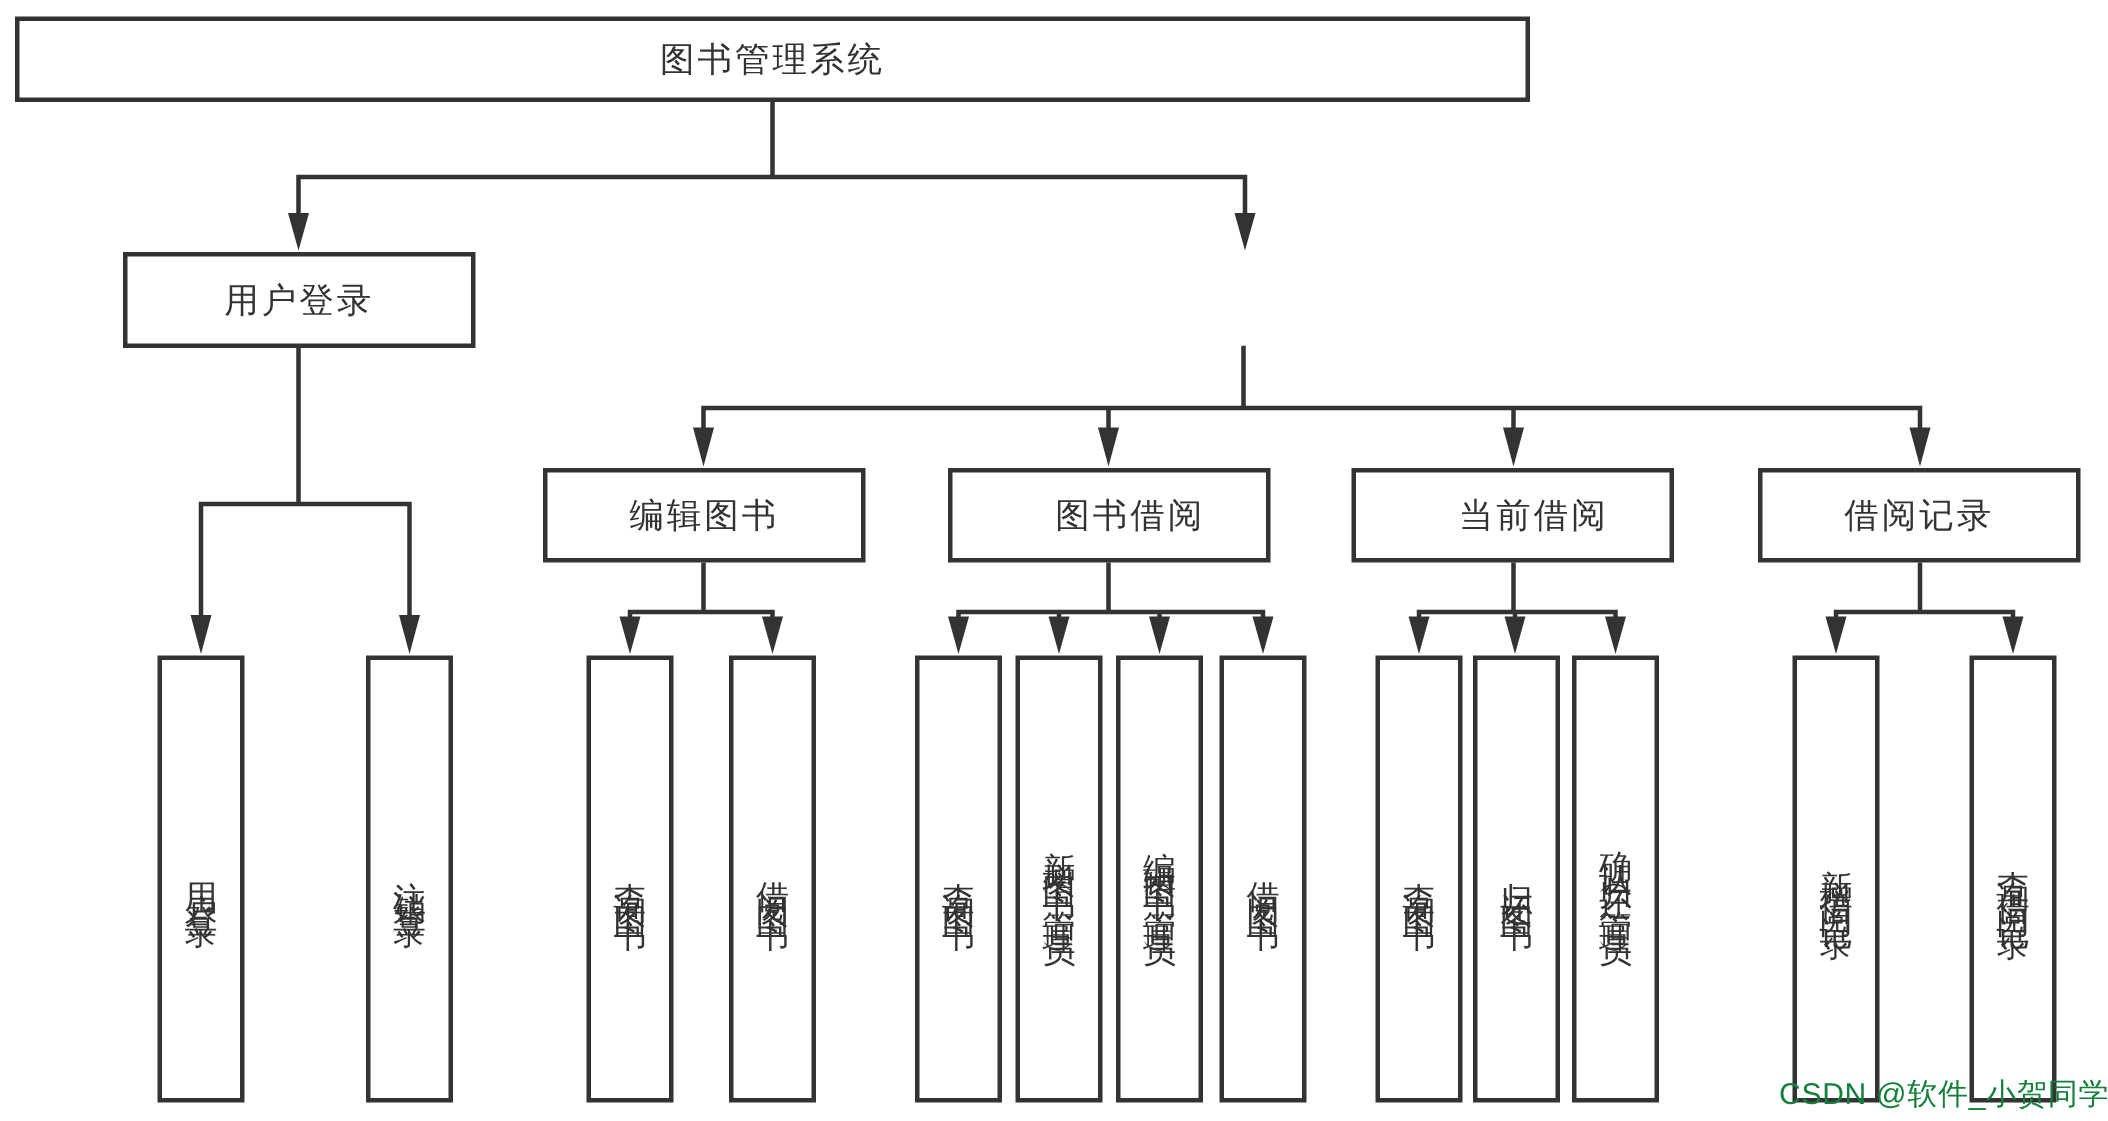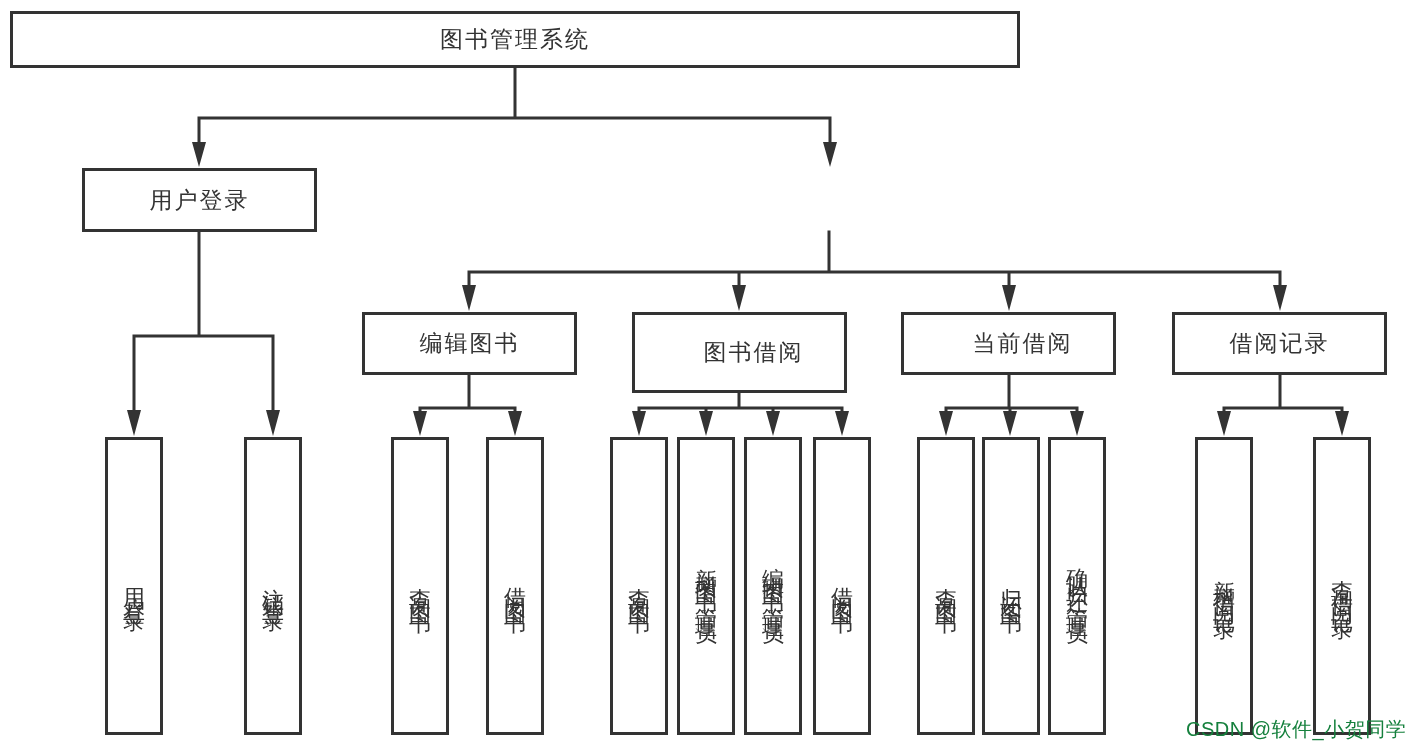--- a/index.html
+++ b/index.html
@@ -67,21 +67,21 @@
     <span>图书管理系统</span>
   </div>
 
   <div class="node hnode" style="left:82px;top:168px;width:235px;height:64px;">
     <span>用户登录</span>
   </div>
 
   <div class="node hnode" style="left:362px;top:312px;width:215px;height:63px;">
     <span>编辑图书</span>
   </div>
-  <div class="node hnode" style="left:632px;top:312px;width:215px;height:81px;padding-left:28px;">
+  <div class="node hnode" style="left:632px;top:312px;width:215px;height:63px;padding-left:28px;">
     <span>图书借阅</span>
   </div>
   <div class="node hnode" style="left:901px;top:312px;width:215px;height:63px;padding-left:28px;">
     <span>当前借阅</span>
   </div>
   <div class="node hnode" style="left:1172px;top:312px;width:215px;height:63px;">
     <span>借阅记录</span>
   </div>
 
   <div class="node vnode" style="left:105px;top:437px;width:58px;height:298px;">

